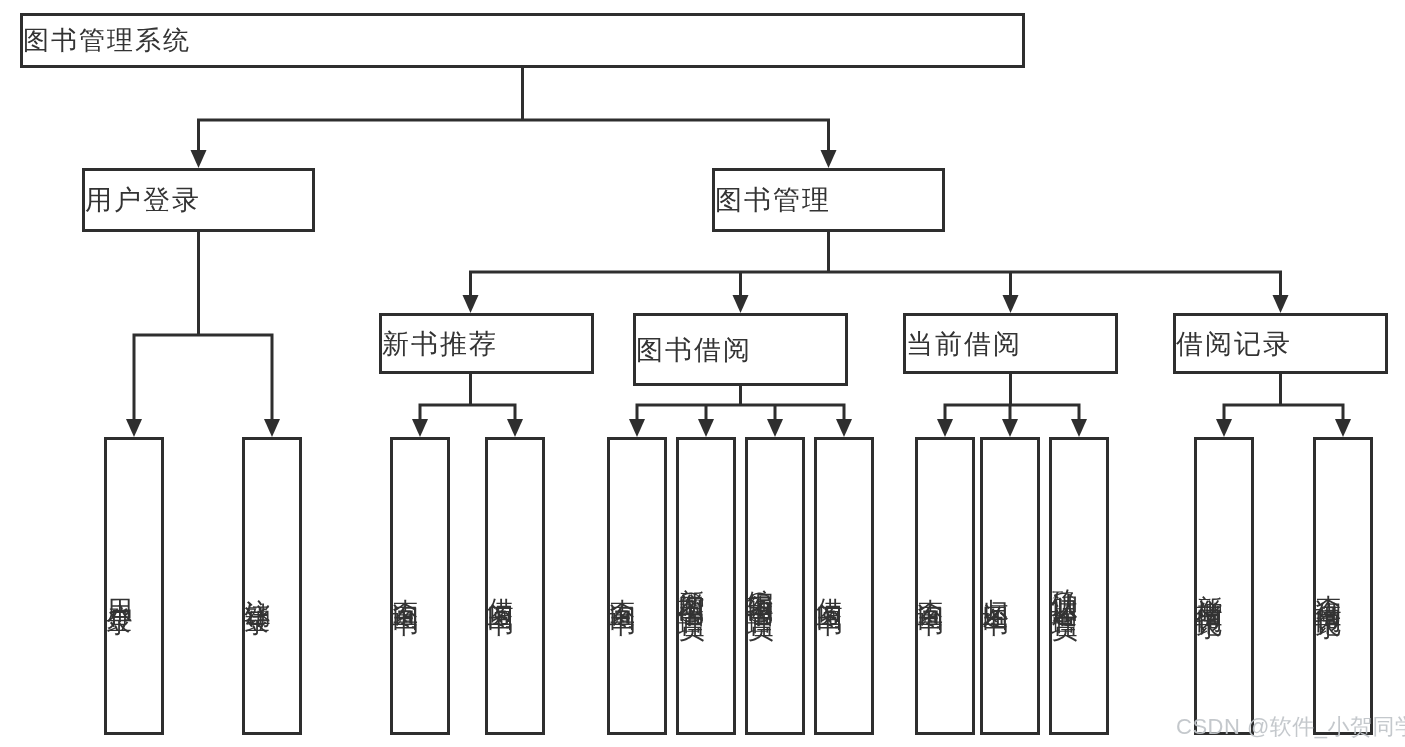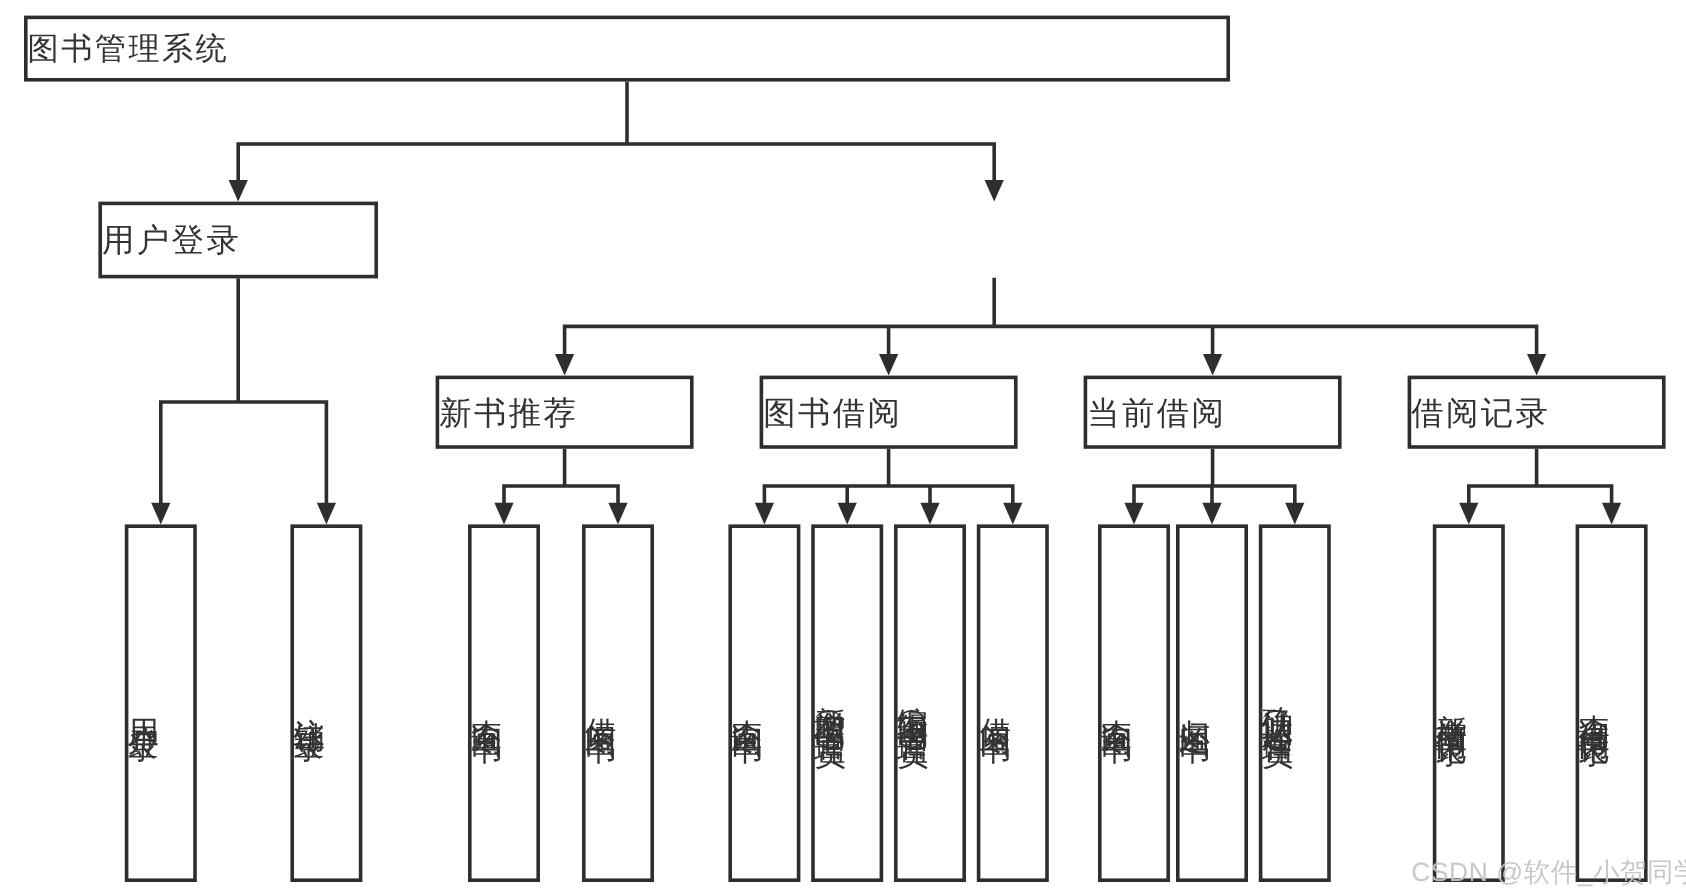--- a/index.html
+++ b/index.html
@@ -96,25 +96,28 @@
     </g>
   </svg>
 
   <div class="node hnode root-node" style="left:20px; top:13px; width:1005px; height:55px;">
     <span class="label">图书管理系统</span>
   </div>
 
   <div class="node hnode" style="left:82px; top:168px; width:233px; height:64px;">
     <span class="label">用户登录</span>
   </div>
+  <div class="node hnode" style="left:712px; top:168px; width:233px; height:64px;">
+    <span class="label">图书管理</span>
+  </div>
 
-  <div class="node hnode" style="left:363px; top:313px; width:215px; height:61px;">
+  <div class="node hnode" style="left:379px; top:313px; width:215px; height:61px;">
     <span class="label">新书推荐</span>
   </div>
-  <div class="node hnode" style="left:633px; top:313px; width:215px; height:61px;">
+  <div class="node hnode" style="left:633px; top:313px; width:215px; height:73px;">
     <span class="label">图书借阅</span>
   </div>
   <div class="node hnode" style="left:903px; top:313px; width:215px; height:61px;">
     <span class="label">当前借阅</span>
   </div>
   <div class="node hnode" style="left:1173px; top:313px; width:215px; height:61px;">
     <span class="label">借阅记录</span>
   </div>
 
   <div class="node vnode" style="left:104px;">

